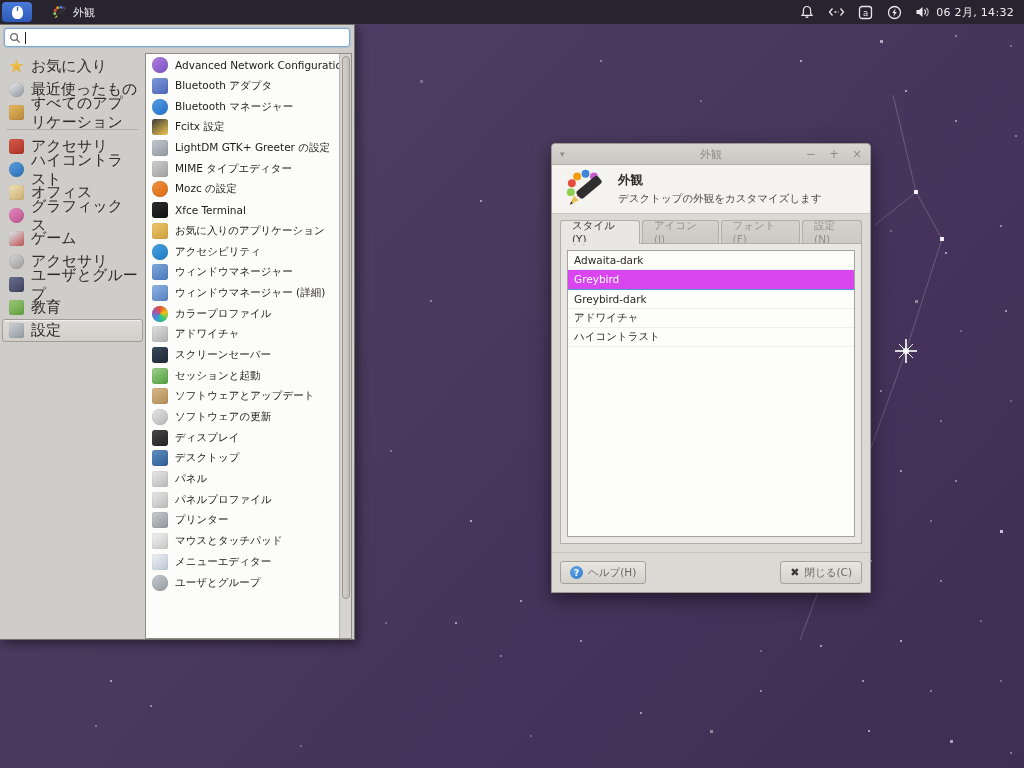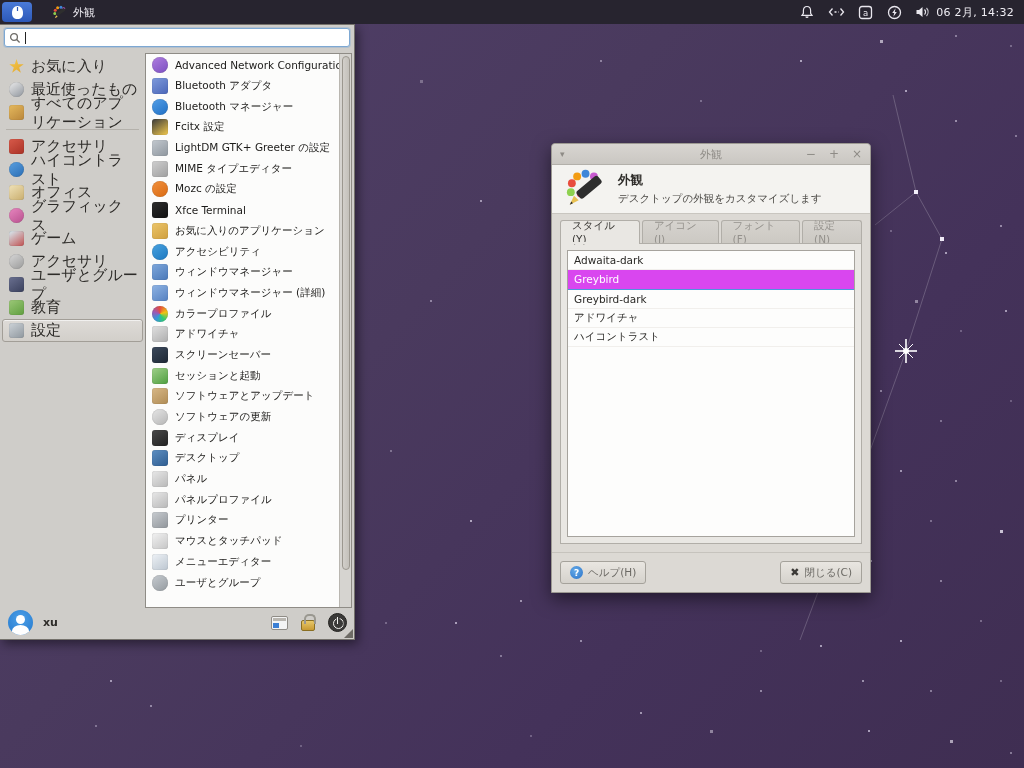--- a/index.html
+++ b/index.html
@@ -415,36 +415,20 @@
             <div class="item">
               <span class="ic" style="height: 16px; width: 16px; border-radius: 50%; background: linear-gradient(145deg, rgb(199, 204, 209), rgb(148, 154, 159));"></span>
               <span>ユーザとグループ</span>
             </div>
           </div>
         <div id="items-scrollbar">
           <div id="items-thumb"></div>
         </div>
       </div>
     </div>
-    <div id="menu-footer">
-      <div id="avatar"></div>
-      <span id="username">xu</span>
-      <div id="footer-actions">
-        <span class="fbtn">
-            <span class="settings-glyph"></span>
-          </span>
-        <span class="fbtn">
-            <span class="lock-glyph"></span>
-          </span>
-        <span class="fbtn">
-            <span class="power-glyph"></span>
-          </span>
-      </div>
-      <div id="grip"></div>
-    </div>
   </div>
 
   <div id="dialog">
     <div id="titlebar">
       <span id="win-menu">▾</span>
       <span id="win-title">外観</span>
       <span id="win-controls">
         <span>−</span>
         <span>+</span>
         <span>×</span>

